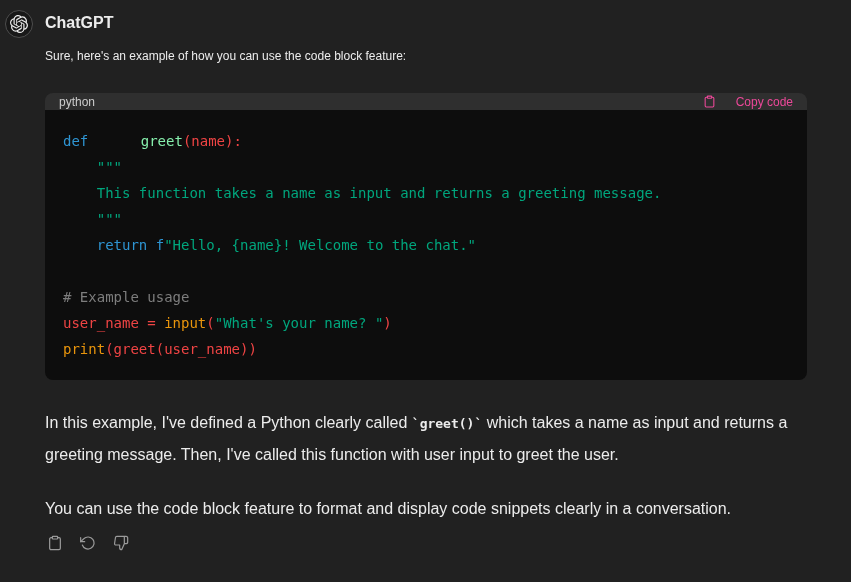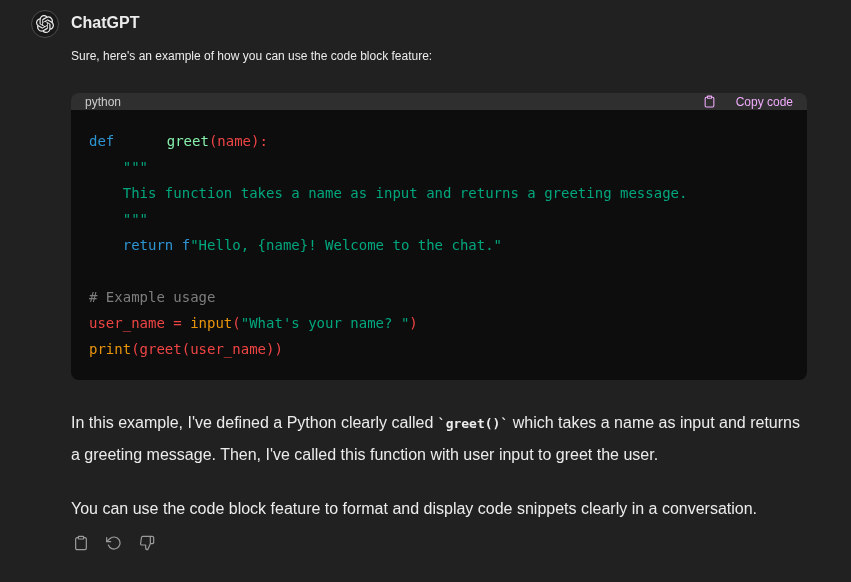--- a/index.html
+++ b/index.html
@@ -6,21 +6,21 @@
   html, body { width: 851px; height: 582px; }
   body {
     background: #212121;
     font-family: "Liberation Sans", sans-serif;
     color: #ececec;
     overflow: hidden;
   }
   .message {
     display: flex;
     gap: 12px;
-    padding: 10px 44px 0 31px;
+    padding: 10px 44px 0 5px;
   }
   .avatar {
     width: 28px; height: 28px;
     border-radius: 50%;
     border: 1px solid #4d4d4d;
     background: #181818;
     display: flex; align-items: center; justify-content: center;
     flex-shrink: 0;
   }
   .avatar svg { width: 18px; height: 18px; fill: #ececec; }
@@ -43,21 +43,21 @@
     background: #2f2f2f;
     display: flex; align-items: center; justify-content: space-between;
     padding: 0 14px;
   }
   .code-lang {
     font-size: 12px; color: #cdcdcd;
   }
   .copy-btn {
     display: inline-flex; align-items: center; gap: 20px;
     background: transparent; border: none; cursor: pointer;
-    color: #f0abfc; font-size: 12px;
+    color: #ec4899; font-size: 12px;
     font-family: "Liberation Sans", sans-serif;
     padding: 0;
     justify-content: space-between;
   }
   .copy-btn svg { width: 13px; height: 13px; stroke: currentColor; fill: none; stroke-width: 2; stroke-linecap: round; stroke-linejoin: round; }
   .code-body {
     background: #0d0d0d;
     padding: 18px;
     font-family: "DejaVu Sans Mono", "Liberation Mono", monospace;
     font-size: 14px;

